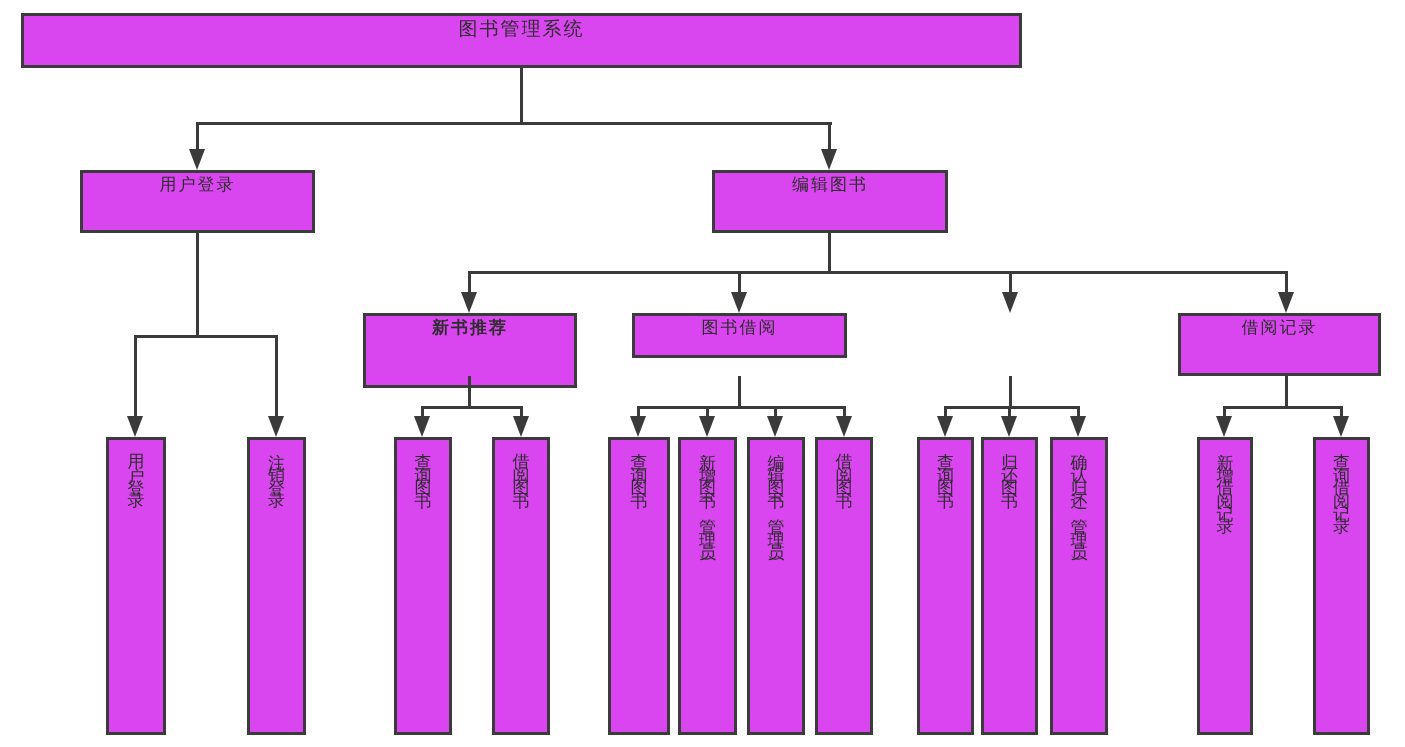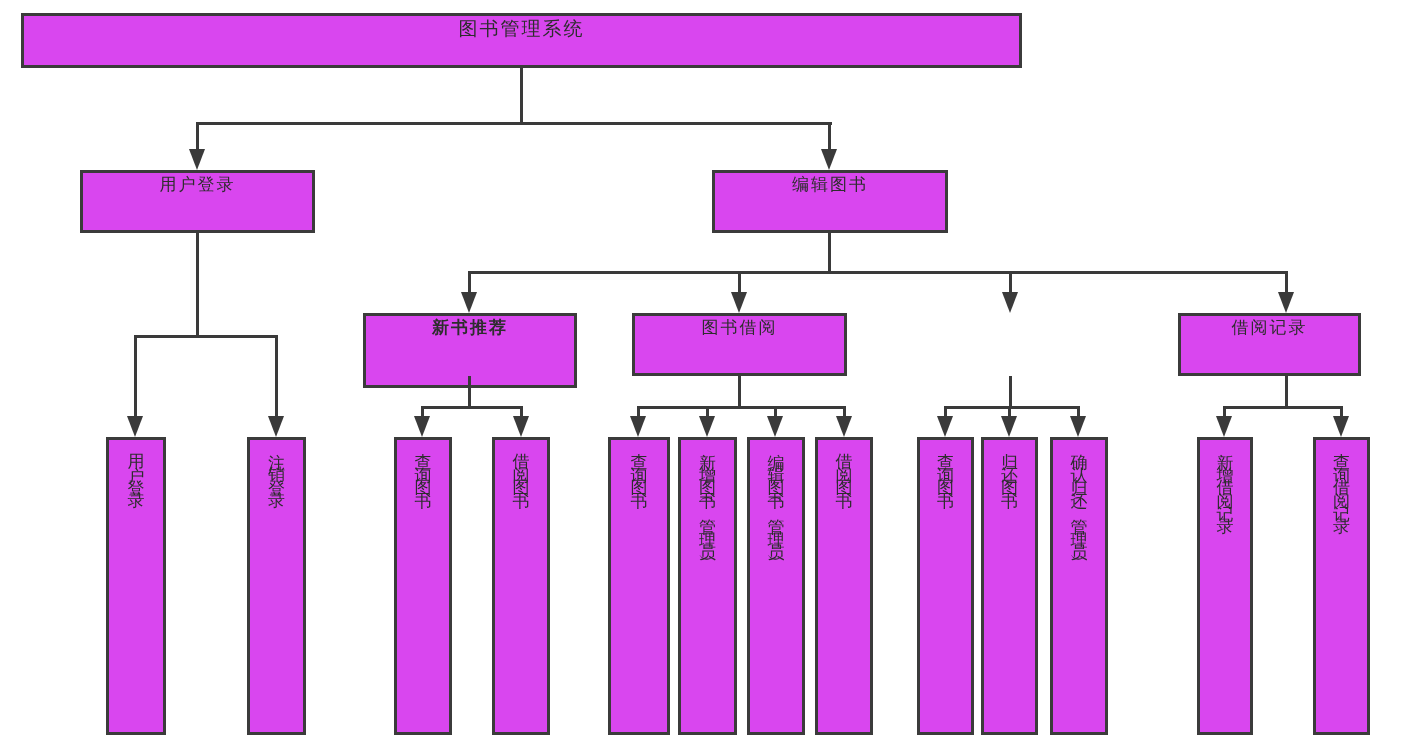--- a/index.html
+++ b/index.html
@@ -68,24 +68,24 @@
     <span>用户登录</span>
   </div>
 
   <div class="box" style="left:712px; top:170px; width:236px; height:63px;">
     <span>编辑图书</span>
   </div>
 
   <div class="box" style="left:363px; top:313px; width:214px; height:75px;font-weight:bold;">
     <span>新书推荐</span>
   </div>
-  <div class="box" style="left:632px; top:313px; width:215px; height:63px;">
+  <div class="box" style="left:632px; top:313px; width:215px; height:45px;">
     <span>图书借阅</span>
   </div>
-  <div class="box" style="left:1178px; top:313px; width:183px; height:63px;">
+  <div class="box" style="left:1178px; top:313px; width:203px; height:63px;">
     <span>借阅记录</span>
   </div>
 
   <div class="box v" style="left:106px; top:437px; width:60px; height:298px;">
     <span>用户登录</span>
   </div>
   <div class="box v" style="left:247px; top:437px; width:59px; height:298px;">
     <span>注销登录</span>
   </div>
 

